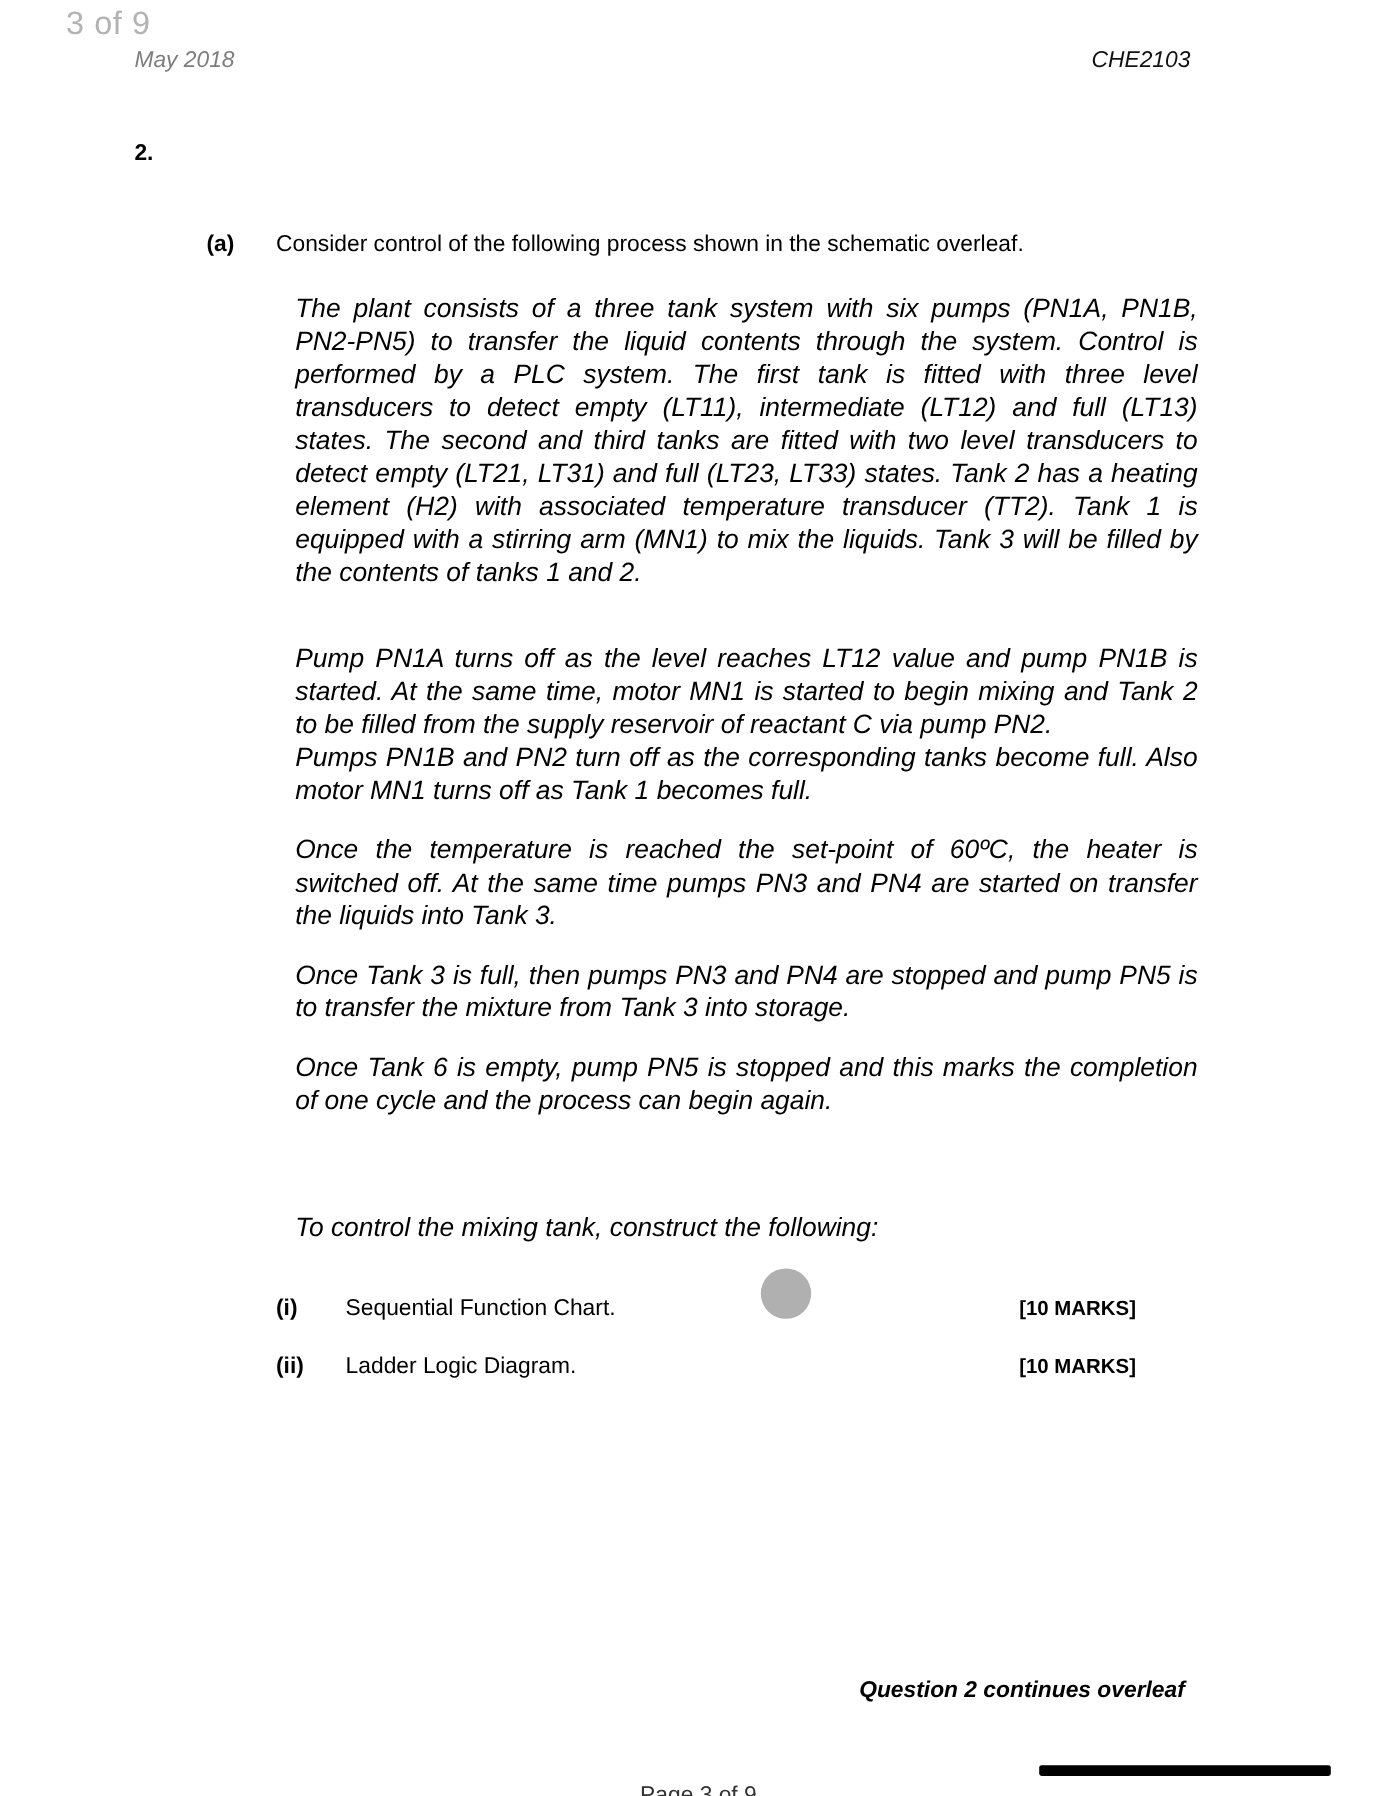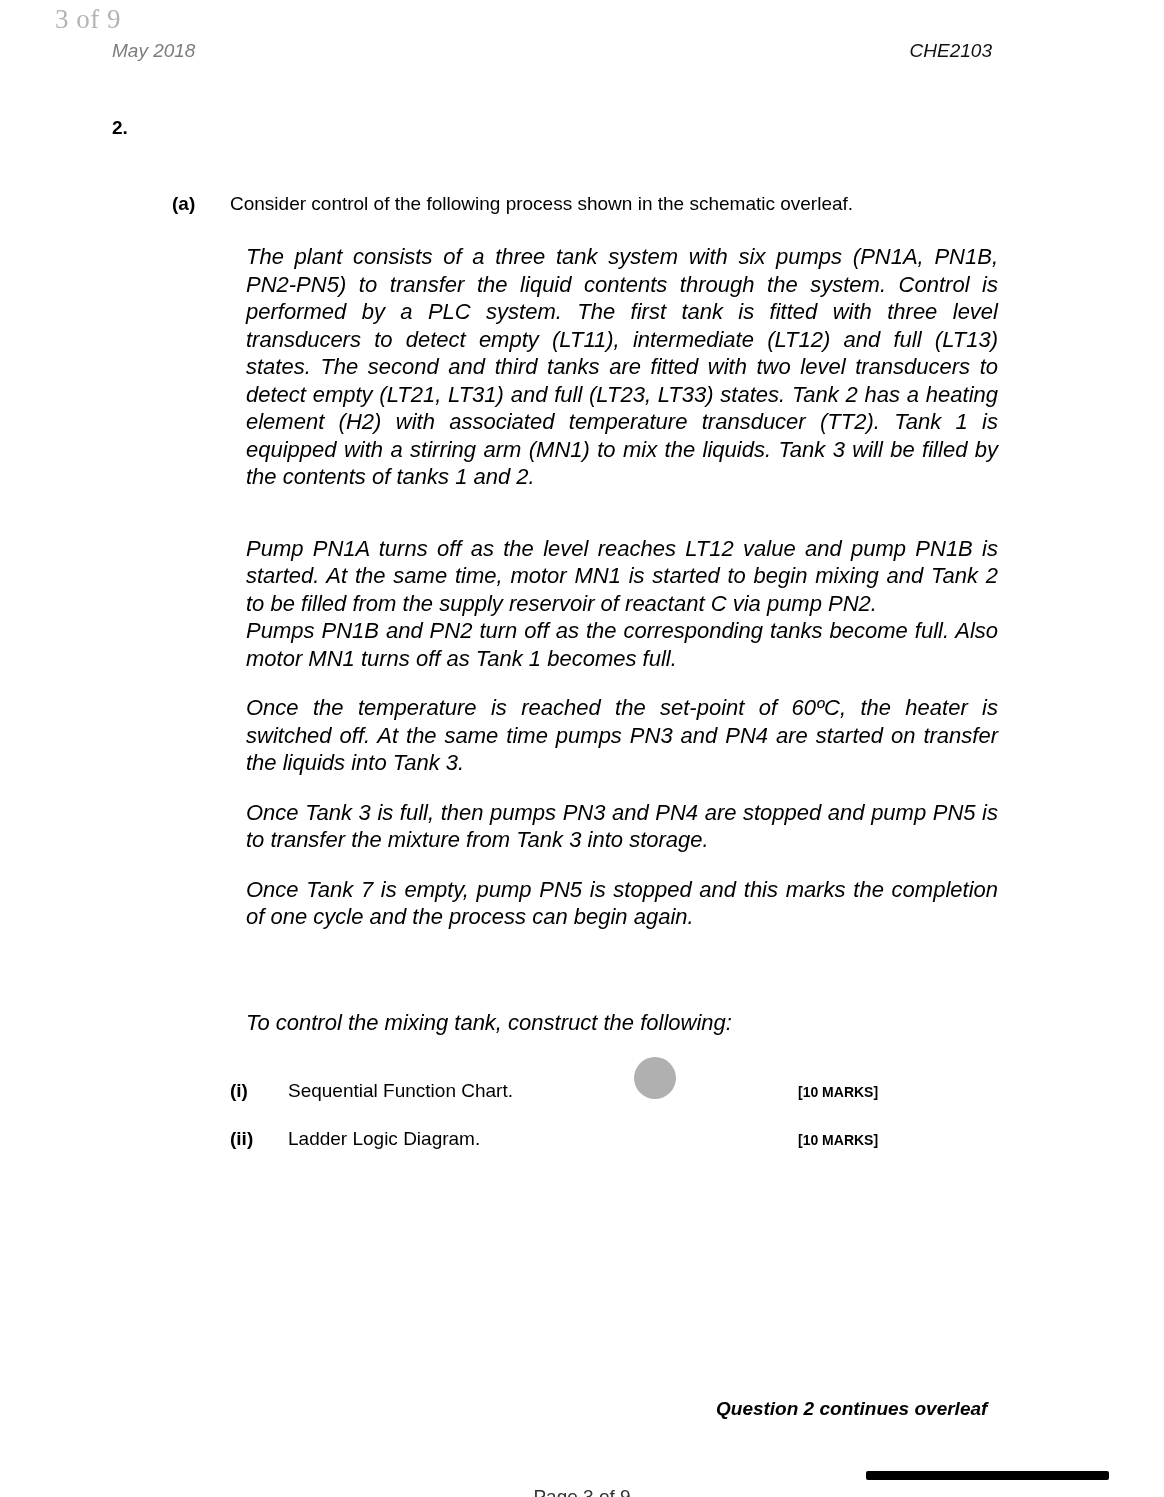--- a/index.html
+++ b/index.html
@@ -23,21 +23,21 @@
   }
 
   
   .page-indicator {
     position: absolute;
     left: 55px;
     top: 4px;
     font-size: 27px;
     color: #b3b3b3;
     letter-spacing: 0.5px;
-    font-family: Liberation Serif, serif;
+    font-family: Liberation Sans, sans-serif;
   }
 
   
   .runhead {
     position: absolute;
     left: 112px;
     top: 40px;
     width: 880px;
     display: flex;
     justify-content: space-between;
@@ -130,24 +130,24 @@
     flex: 0 0 58px;
     font-weight: bold;
     font-size: 19px;
   }
   .marks-text {
     flex: 1 1 auto;
     font-size: 19px;
   }
   .marks-value {
     font-weight: bold;
-    font-size: 14px;
+    font-size: 17px;
     white-space: nowrap;
     width: 200px;
-    text-align: left;
+    text-align: center;
     margin-left: 40px;
   }
 
   
   .continues {
     position: absolute;
     left: 716px;
     top: 1398px;
     font-style: italic;
     font-weight: bold;
@@ -211,21 +211,21 @@
       <div class="spacer-md"></div>
 
       <p class="para">Once the temperature is reached the set-point of 60ºC, the heater is switched off.  At the same time pumps PN3 and PN4 are started on transfer the liquids into Tank 3.</p>
 
       <div class="spacer-md"></div>
 
       <p class="para">Once Tank 3 is full, then pumps PN3 and PN4 are stopped and pump PN5 is to transfer the mixture from Tank 3 into storage.</p>
 
       <div class="spacer-md"></div>
 
-      <p class="para">Once Tank 7 is empty, pump PN5 is stopped and this marks the completion of one cycle and the process can begin again.</p>
+      <p class="para">Once Tank 6 is empty, pump PN5 is stopped and this marks the completion of one cycle and the process can begin again.</p>
 
       <div style="height:78px"></div>
 
       <p class="para nojust">To control the mixing tank, construct the following:</p>
 
       <div class="spacer-md"></div>
 
       <div class="marks-row" style="margin-top:22px">
         <div class="roman">(i)</div>
         <div class="marks-text">Sequential Function Chart.</div>

